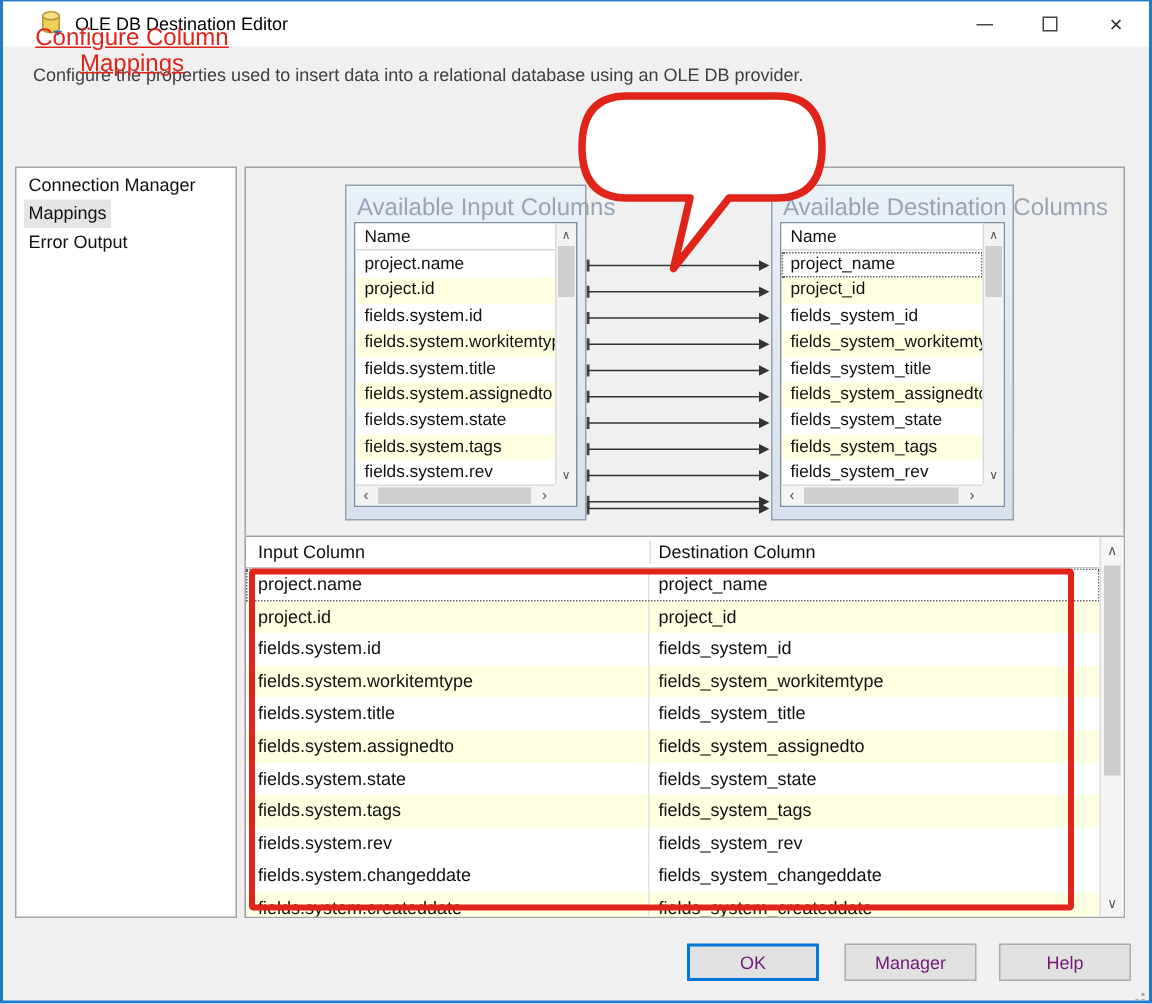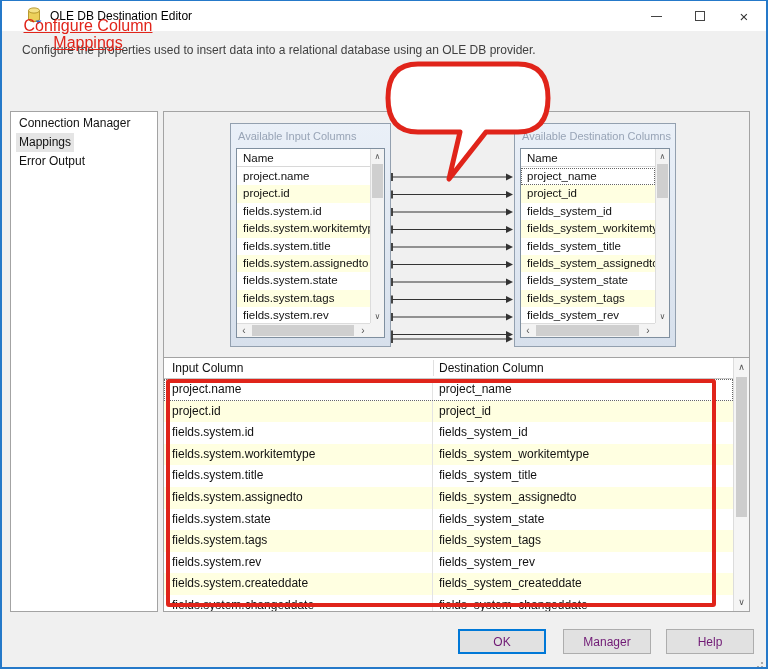--- a/index.html
+++ b/index.html
@@ -25,21 +25,21 @@
   .nav-item.selected .hl { background:#e5e5e5;text-align:center; }
 
   
   .main { position:absolute; left:161px; top:110px; width:587px; height:501px; background:#f0f0f0; border:1px solid #a3a3a3; }
 
   
   .colbox { position:absolute; width:161px; height:224px; border:1px solid #93a0af;
             background:linear-gradient(#eaf0f8,#d7e0ec); }
   .colbox.input { left:228px; top:122px; }
   .colbox.dest  { left:512px; top:122px; width:162px; }
-  .colbox-title { position:absolute; left:7px; top:6px; font-size:11px; color:#98a4b6; white-space:nowrap; }
+  .colbox-title { position:absolute; left:7px; top:6px; font-size:16px; color:#98a4b6; white-space:nowrap; }
   .list { position:absolute; left:5px; right:5px; top:24px; bottom:8px; background:#fff; border:1px solid #7f8f9f; }
   .lheader { position:absolute; left:0; right:14px; top:0; height:18px; line-height:18px; padding-left:6px;
              font-size:11.5px; color:#111; background:#fff; border-bottom:1px solid #d8d8d8; }
   .lrows { position:absolute; left:0; right:14px; top:19px; bottom:14px; overflow:hidden; }
   .lrow { height:17.4px; line-height:17px; padding-left:6px; font-size:11.5px; color:#111; background:#fff; white-space:nowrap; }
   .lrow.alt { background:#ffffe1; }
   .lrow.focused { outline:1px dotted #666; outline-offset:-1px; }
   .vscroll { position:absolute; right:0; top:0; bottom:14px; width:14px; background:#f3f3f3; border-left:1px solid #dcdcdc; }
   .vup,.vdown { position:absolute; left:0; right:0; height:14px; display:flex; align-items:center; justify-content:center;
                 font-size:8px; color:#555; }
@@ -280,27 +280,27 @@
           <div class="gcell c2">fields_system_state</div>
         </div>
         <div class="grow alt">
           <div class="gcell c1">fields.system.tags</div>
           <div class="gcell c2">fields_system_tags</div>
         </div>
         <div class="grow">
           <div class="gcell c1">fields.system.rev</div>
           <div class="gcell c2">fields_system_rev</div>
         </div>
+        <div class="grow">
+          <div class="gcell c1">fields.system.changeddate</div>
+          <div class="gcell c2">fields_system_changeddate</div>
+        </div>
         <div class="grow alt">
           <div class="gcell c1">fields.system.createddate</div>
           <div class="gcell c2">fields_system_createddate</div>
-        </div>
-        <div class="grow">
-          <div class="gcell c1">fields.system.changeddate</div>
-          <div class="gcell c2">fields_system_changeddate</div>
         </div>
       </div>
     <div class="gscroll">
       <div class="gup">∧</div>
       <div class="gthumb"></div>
       <div class="gdown">∨</div>
     </div>
   </div>
 
   <div class="red-rect"></div>

